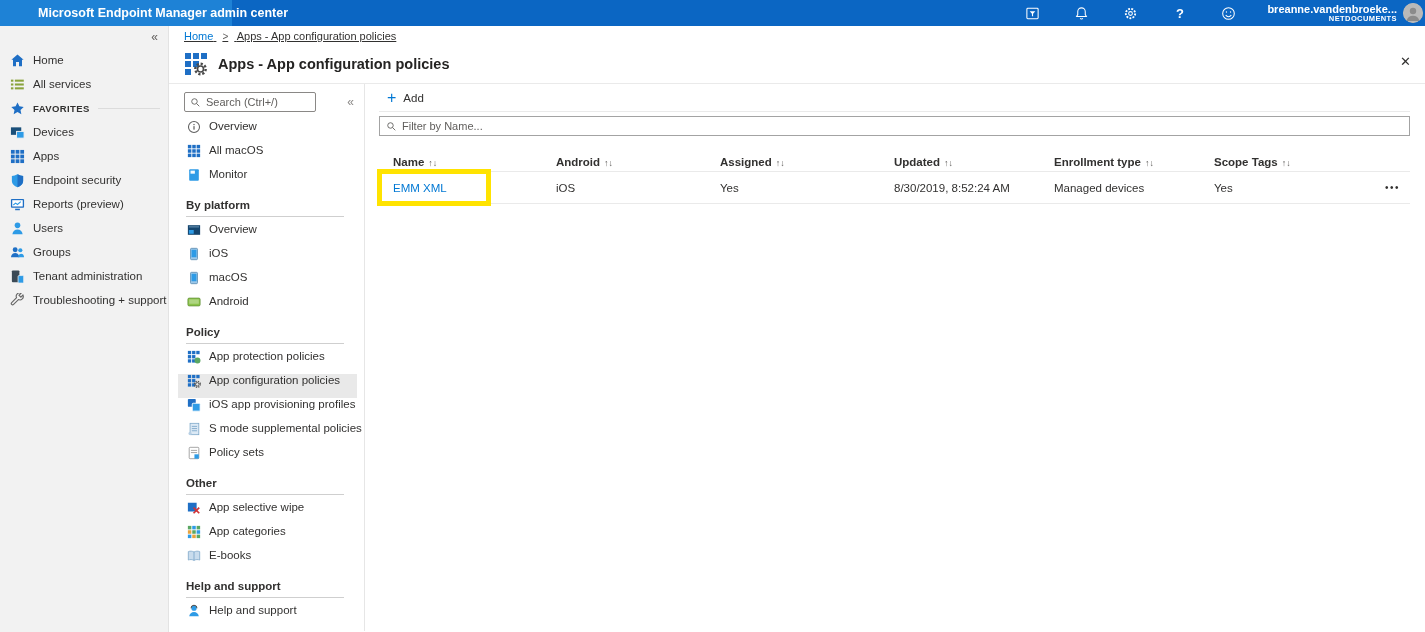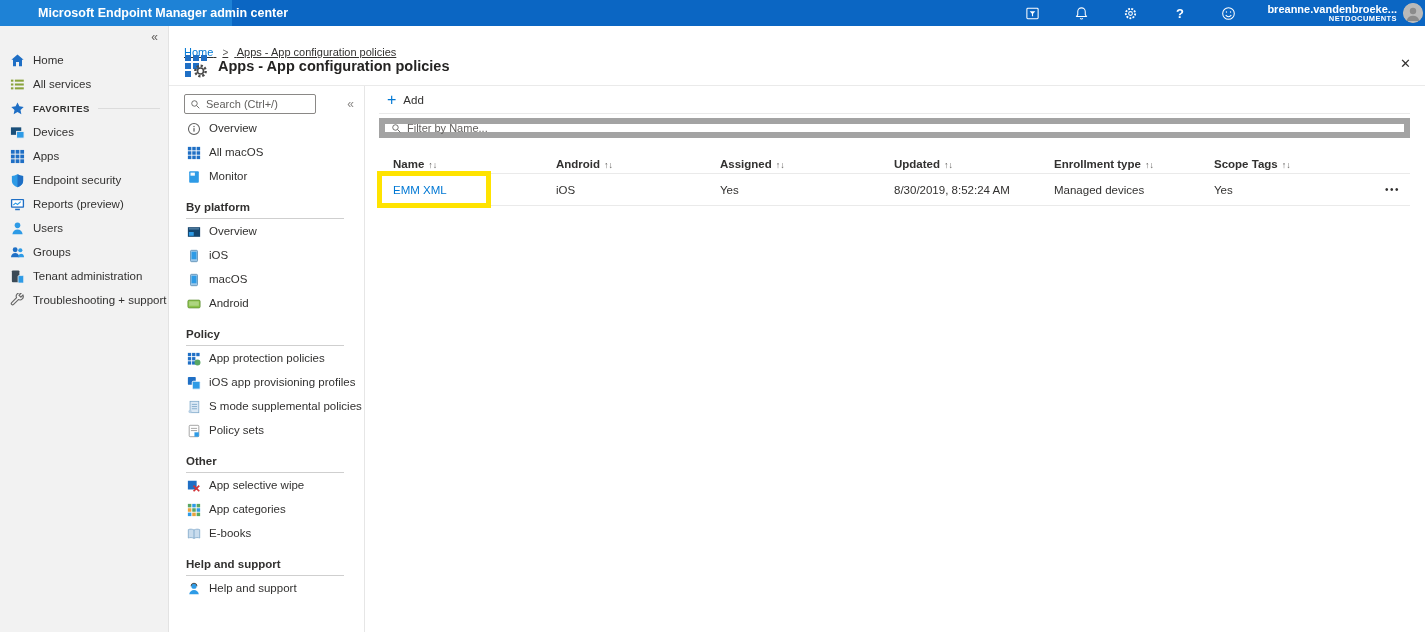--- a/index.html
+++ b/index.html
@@ -32,21 +32,21 @@
   .rail-item { height:24px; display:flex; align-items:center; padding-left:10px;
     font-size:11.5px; cursor:pointer; white-space:nowrap; }
   .rail-item .ric { width:15px; height:15px; margin-right:8px; flex-shrink:0; }
   .rail-item .ric svg { width:15px; height:15px; display:block; }
   .rail-fav { font-size:9.5px; font-weight:bold; letter-spacing:.4px; }
   .fav-rule { flex:1; border-top:1px solid #dcdcdc; margin:0 8px 0 8px; }
 
   
   .blade { position:absolute; left:168px; top:26px; width:1257px; height:606px;
     background:#fff; border-left:1px solid #e3e3e3; }
-  .breadcrumb { height:18px; padding:20px 0 0 15px; font-size:11px; white-space:nowrap;text-decoration:underline; }
+  .breadcrumb { height:18px; padding:4px 0 0 15px; font-size:11px; white-space:nowrap;text-decoration:underline; }
   .bc-link { color:#0078d4; cursor:pointer; }
   .bc-sep { color:#605e5c; padding:0 6px; font-size:10px; }
   .title-row { height:40px; display:flex; align-items:center; padding-left:15px;
     border-bottom:1px solid #eaeaea; position:relative; }
   .title-icon { width:24px; height:24px; margin-right:10px; }
   .page-title { font-size:14.5px; font-weight:bold; color:#252423; }
   .blade-close { position:absolute; right:14px; top:10px; font-size:13px; color:#323130; cursor:pointer; }
 
   .blade-body { display:flex; height:547px; }
 
@@ -68,21 +68,21 @@
   .menu-item .mic svg { width:14px; height:14px; display:block; }
   .menu-header { margin:6px 20px 0 17px; height:16px; font-size:11.5px; font-weight:bold;
     border-bottom:1px solid #cfcfcf; padding-bottom:18px; line-height:14px; margin-bottom:6px; }
 
   
   .content { flex:1; padding:0 15px 0 14px; position:relative; }
   .toolbar { height:28px; display:flex; align-items:center; border-bottom:1px solid #eaeaea; }
   .add-btn { display:flex; align-items:center; gap:7px; font-size:11.5px; color:#323130;
     cursor:pointer; padding:2px 8px 2px 8px; }
   .add-plus { color:#0078d4; font-size:16px; font-weight:normal; line-height:14px; }
-  .filter-box { margin-top:4px; height:20px; border:6px solid #a3a3a3; display:flex;
+  .filter-box { margin-top:4px; height:20px; border:1px solid #a3a3a3; display:flex;
     align-items:center; padding-left:6px; background:#fff; }
   .filter-box svg { width:11px; height:11px; margin-right:5px; flex-shrink:0; }
   .filter-box input { border:none; outline:none; width:100%; font-size:11px;
     font-family:"Liberation Sans", sans-serif; color:#323130; background:transparent; }
   .filter-box input::placeholder { color:#605e5c; }
 
   .tgrid { display:grid; grid-template-columns:163px 164px 174px 160px 160px 160px 1fr;
     padding-left:14px; align-items:center; }
   .thead { margin-top:16px; height:20px; border-bottom:1px solid #eaeaea; }
   .th { font-size:11.5px; font-weight:bold; color:#323130; white-space:nowrap; cursor:pointer; }
@@ -394,20 +394,38 @@
                   <rect x="1" y="5.8" width="3.8" height="3.8"></rect>
                   <rect x="5.8" y="5.8" width="3.8" height="3.8"></rect>
                   <rect x="1" y="10.6" width="3.8" height="3.8"></rect>
                   <rect x="5.8" y="10.6" width="3.8" height="3.8"></rect>
                 </g>
                 <circle cx="12" cy="12" r="3.4" fill="#5aa763"></circle>
               </svg>
           </span>
           <span>App protection policies</span>
         </div>
+        <div class="menu-item selected">
+          <span class="mic">
+            <svg viewBox="0 0 16 16">
+                <g fill="#1f6fc5">
+                  <rect x="1" y="1" width="3.8" height="3.8"></rect>
+                  <rect x="5.8" y="1" width="3.8" height="3.8"></rect>
+                  <rect x="10.6" y="1" width="3.8" height="3.8"></rect>
+                  <rect x="1" y="5.8" width="3.8" height="3.8"></rect>
+                  <rect x="5.8" y="5.8" width="3.8" height="3.8"></rect>
+                  <rect x="1" y="10.6" width="3.8" height="3.8"></rect>
+                  <rect x="5.8" y="10.6" width="3.8" height="3.8"></rect>
+                </g>
+                <circle cx="11.8" cy="11.8" r="2" fill="none" stroke="#555" stroke-width="1.1"></circle>
+                <circle cx="11.8" cy="11.8" r="3.4" fill="none" stroke="#555" stroke-width="1.5" stroke-dasharray="1.5 1.2"></circle>
+              </svg>
+          </span>
+          <span>App configuration policies</span>
+        </div>
         <div class="menu-item">
           <span class="mic">
             <svg viewBox="0 0 16 16">
                 <rect x="1" y="1" width="9" height="9" rx="1" fill="#1f6fc5"></rect>
                 <rect x="6" y="6" width="9" height="9" rx="1" fill="#2e9be6" stroke="#fff" stroke-width="1"></rect>
               </svg>
           </span>
           <span>iOS app provisioning profiles</span>
         </div>
         <div class="menu-item">

